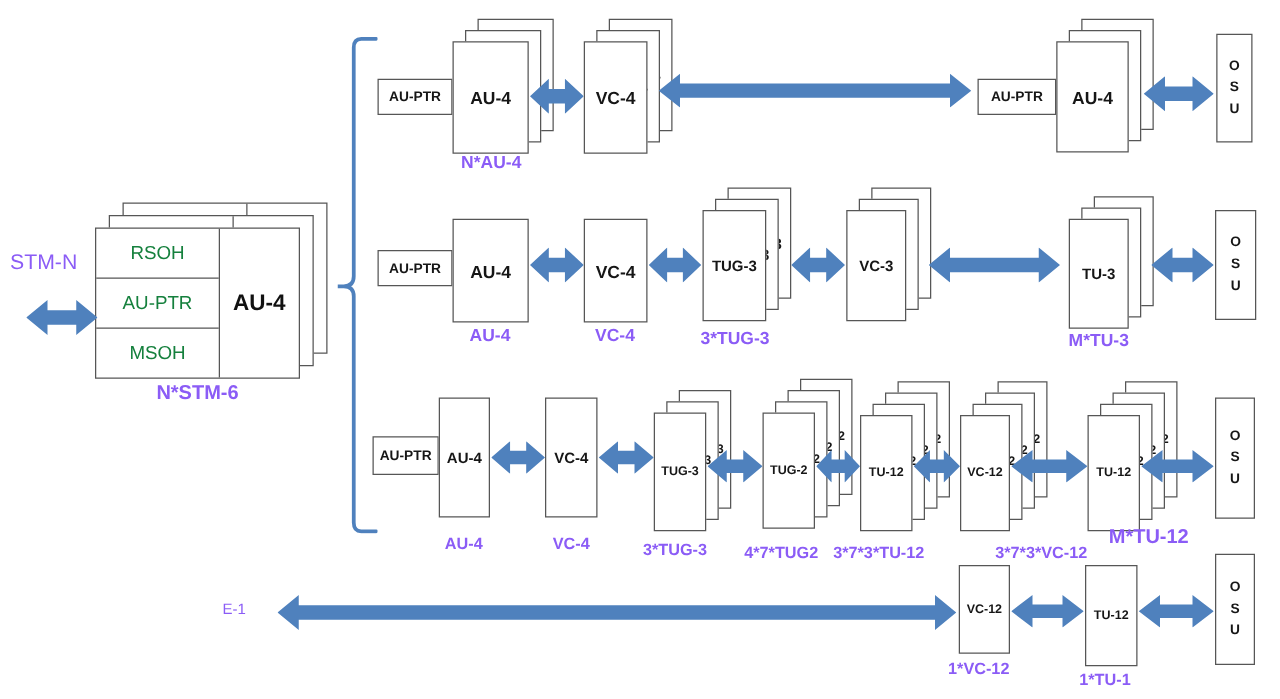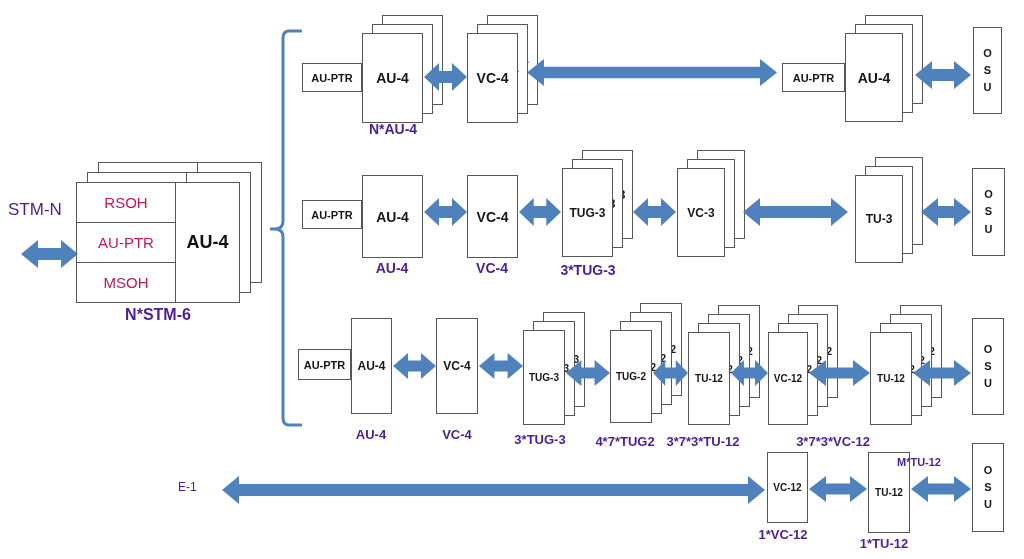--- a/index.html
+++ b/index.html
@@ -6,30 +6,30 @@
   #canvas{
     position:relative;width:1024px;height:559px;background:#ffffff;overflow:hidden;
     font-family:"Liberation Sans",sans-serif;
   }
   .box{
     position:absolute;background:#ffffff;border:1.5px solid #565656;
     display:flex;align-items:center;justify-content:center;
     color:#161616;font-weight:bold;box-sizing:border-box;white-space:nowrap;
   }
   .lbl{
-    position:absolute;color:#4c1d95;white-space:nowrap;line-height:1.1;
+    position:absolute;color:#8b5cf6;white-space:nowrap;line-height:1.1;
   }
   .lbl.center{text-align:center;}
   .osu{
     flex-direction:column;white-space:pre-line;text-align:center;line-height:1.55;
     letter-spacing:0;
   }
   .stmbox{position:absolute;background:#fff;border:1.5px solid #565656;box-sizing:border-box;display:flex;}
   .stm-left{display:flex;flex-direction:column;box-sizing:border-box;border-right:1.5px solid #565656;}
-  .stm-cell{flex:1;display:flex;align-items:center;justify-content:center;color:#be185d;box-sizing:border-box;}
+  .stm-cell{flex:1;display:flex;align-items:center;justify-content:center;color:#15803d;box-sizing:border-box;}
   .stm-cell + .stm-cell{border-top:1.5px solid #565656;}
   .stm-right{flex:1;display:flex;align-items:center;justify-content:center;font-weight:bold;color:#111;}
   svg{position:absolute;display:block;}
 </style>
 </head>
 <body>
 
 <div id="canvas">
     <div class="lbl" style="top: 201px; font-size: 17px; font-weight: normal; left: 8px; z-index: 15;">STM-N</div>
     <svg width="57" height="28" viewBox="0 0 57 28" style="left: 21px; top: 240px; z-index: 20;">
@@ -159,20 +159,21 @@
     </div>
     <svg width="50" height="28" viewBox="0 0 50 28" style="left: 921px; top: 198px; z-index: 20;">
       <polygon points="0,14 17,0 17,8.120000000000001 33,8.120000000000001 33,0 50,14 33,28 33,19.88 17,19.88 17,28" fill="#4f81bd"></polygon>
     </svg>
     <div class="box osu" style="left: 972px; top: 168px; width: 33px; height: 88px; font-size: 11px; z-index: 10;">O
 S
 U</div>
     <div class="lbl center" style="top: 261px; font-size: 14px; font-weight: bold; left: 312px; width: 160px; z-index: 15;">AU-4</div>
     <div class="lbl center" style="top: 261px; font-size: 14px; font-weight: bold; left: 412px; width: 160px; z-index: 15;">VC-4</div>
     <div class="lbl center" style="top: 263px; font-size: 14px; font-weight: bold; left: 508px; width: 160px; z-index: 15;">3*TUG-3</div>
+    <div class="lbl center" style="top: 265px; font-size: 14px; font-weight: bold; left: 799px; width: 160px; z-index: 15;">M*TU-3</div>
     <div class="box" style="left: 298px; top: 349px; width: 53px; height: 31px; z-index: 10; font-size: 11px;">
       <span>AU-PTR</span>
     </div>
     <div class="box" style="left: 351px; top: 318px; width: 41px; height: 96px; z-index: 10; font-size: 12px;">
       <span>AU-4</span>
     </div>
     <svg width="43" height="26" viewBox="0 0 43 26" style="left: 393px; top: 353px; z-index: 20;">
       <polygon points="0,13 15.049999999999999,0 15.049999999999999,7.54 27.950000000000003,7.54 27.950000000000003,0 43,13 27.950000000000003,26 27.950000000000003,18.46 15.049999999999999,18.46 15.049999999999999,26" fill="#4f81bd"></polygon>
     </svg>
     <div class="box" style="left: 436px; top: 318px; width: 42px; height: 96px; z-index: 10; font-size: 12px;">
@@ -255,35 +256,35 @@
     </svg>
     <div class="box osu" style="left: 972px; top: 318px; width: 32px; height: 97px; font-size: 11px; z-index: 10;">O
 S
 U</div>
     <div class="lbl center" style="top: 428px; font-size: 13px; font-weight: bold; left: 291px; width: 160px; z-index: 15;">AU-4</div>
     <div class="lbl center" style="top: 428px; font-size: 13px; font-weight: bold; left: 377px; width: 160px; z-index: 15;">VC-4</div>
     <div class="lbl center" style="top: 433px; font-size: 13px; font-weight: bold; left: 460px; width: 160px; z-index: 15;">3*TUG-3</div>
     <div class="lbl center" style="top: 435px; font-size: 13px; font-weight: bold; left: 545px; width: 160px; z-index: 15;">4*7*TUG2</div>
     <div class="lbl center" style="top: 435px; font-size: 13px; font-weight: bold; left: 623px; width: 160px; z-index: 15;">3*7*3*TU-12</div>
     <div class="lbl center" style="top: 435px; font-size: 13px; font-weight: bold; left: 721px; width: 160px; z-index: 15; margin-left: 32px;">3*7*3*VC-12</div>
-    <div class="lbl center" style="top: 456px; font-size: 11px; font-weight: bold; left: 808px; width: 160px; z-index: 15; padding-left: 31px;">M*TU-12</div>
+    <div class="lbl center" style="top: 421px; font-size: 16px; font-weight: bold; left: 808px; width: 160px; z-index: 15; padding-left: 31px;">M*TU-12</div>
     <div class="lbl" style="top: 481px; font-size: 12px; font-weight: normal; left: 178px; z-index: 15;">E-1</div>
     <svg width="543" height="28" viewBox="0 0 543 28" style="left: 222px; top: 476px; z-index: 20;">
       <polygon points="0,14 17,0 17,8.120000000000001 526,8.120000000000001 526,0 543,14 526,28 526,19.88 17,19.88 17,28" fill="#4f81bd"></polygon>
     </svg>
     <div class="box" style="left: 767px; top: 452px; width: 41px; height: 71px; z-index: 10; font-size: 10px;">
       <span>VC-12</span>
     </div>
     <svg width="58" height="26" viewBox="0 0 58 26" style="left: 809px; top: 476px; z-index: 20;">
       <polygon points="0,13 17,0 17,7.54 41,7.54 41,0 58,13 41,26 41,18.46 17,18.46 17,26" fill="#4f81bd"></polygon>
     </svg>
     <div class="box" style="left: 868px; top: 452px; width: 42px; height: 81px; z-index: 10; font-size: 10px;">
       <span>TU-12</span>
     </div>
     <svg width="60" height="26" viewBox="0 0 60 26" style="left: 911px; top: 476px; z-index: 20;">
       <polygon points="0,13 17,0 17,7.54 43,7.54 43,0 60,13 43,26 43,18.46 17,18.46 17,26" fill="#4f81bd"></polygon>
     </svg>
     <div class="box osu" style="left: 972px; top: 443px; width: 32px; height: 89px; font-size: 11px; z-index: 10;">O
 S
 U</div>
     <div class="lbl center" style="top: 528px; font-size: 13px; font-weight: bold; left: 703px; width: 160px; z-index: 15;">1*VC-12</div>
-    <div class="lbl center" style="top: 537px; font-size: 13px; font-weight: bold; left: 804px; width: 160px; z-index: 15;">1*TU-12</div>
+    <div class="lbl center" style="top: 537px; font-size: 13px; font-weight: bold; left: 804px; width: 160px; z-index: 15;">1*TU-1</div>
   </div>
 
 </body></html>

